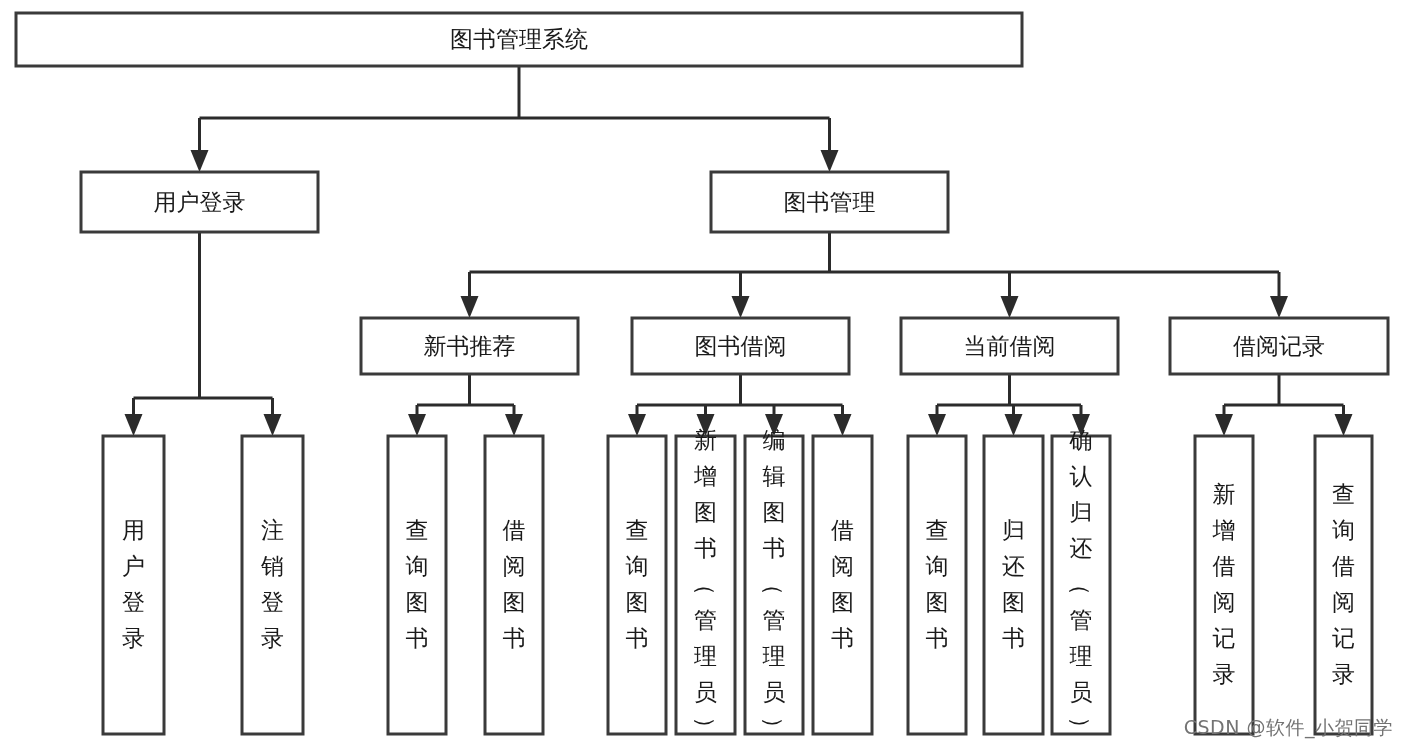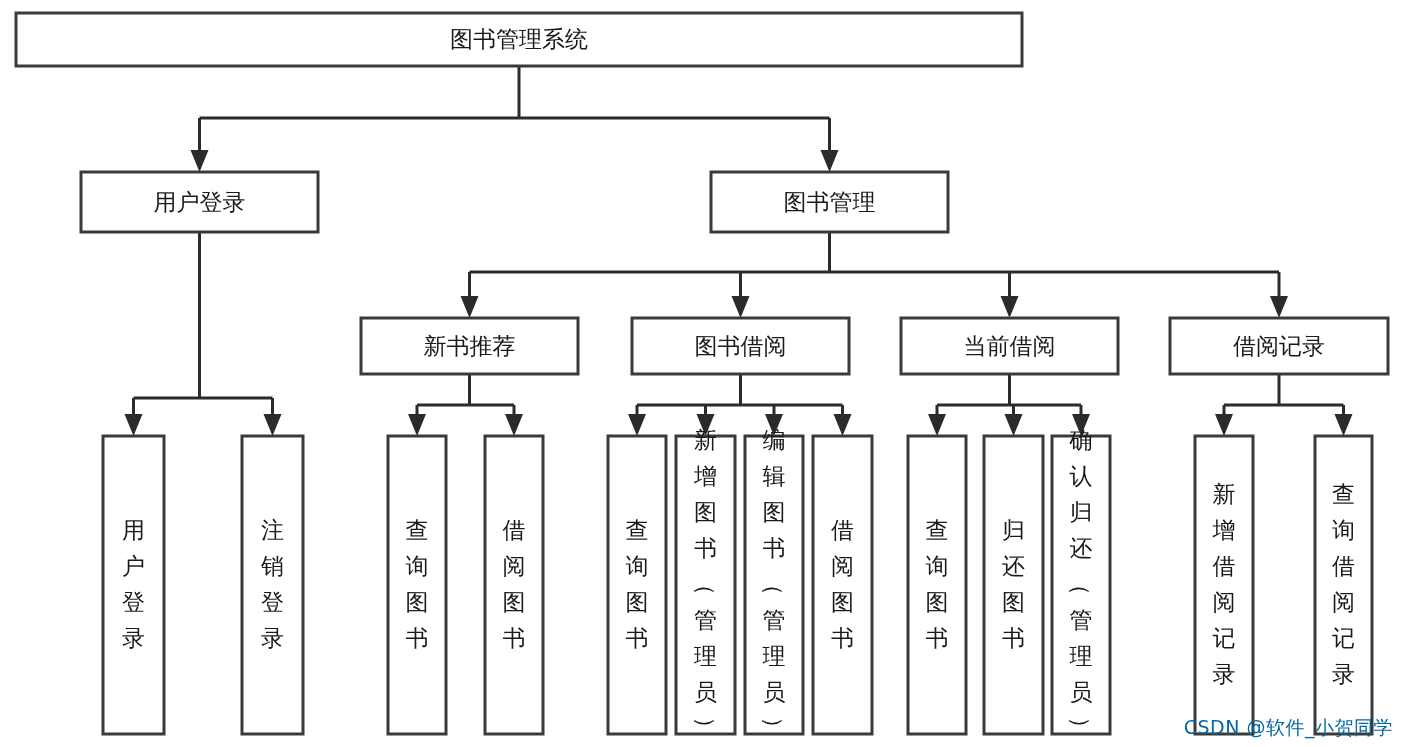--- a/index.html
+++ b/index.html
@@ -45,21 +45,21 @@
   .arrow-head {
     fill: #2b2b2b;
     stroke: none;
   }
   .watermark {
     position: absolute;
     right: 12px;
     bottom: 6px;
     font-family: "DejaVu Sans", "Liberation Sans", sans-serif;
     font-size: 19px;
-    color: #0369a1;
+    color: #737373;
     white-space: nowrap;
     letter-spacing: 0.5px;
   }
 </style>
 </head>
 <body>
 
 <svg id="diagram" viewBox="0 0 1405 747">
   <g id="edges">
       <line x1="519" y1="66" x2="519" y2="118" class="edge"></line>

